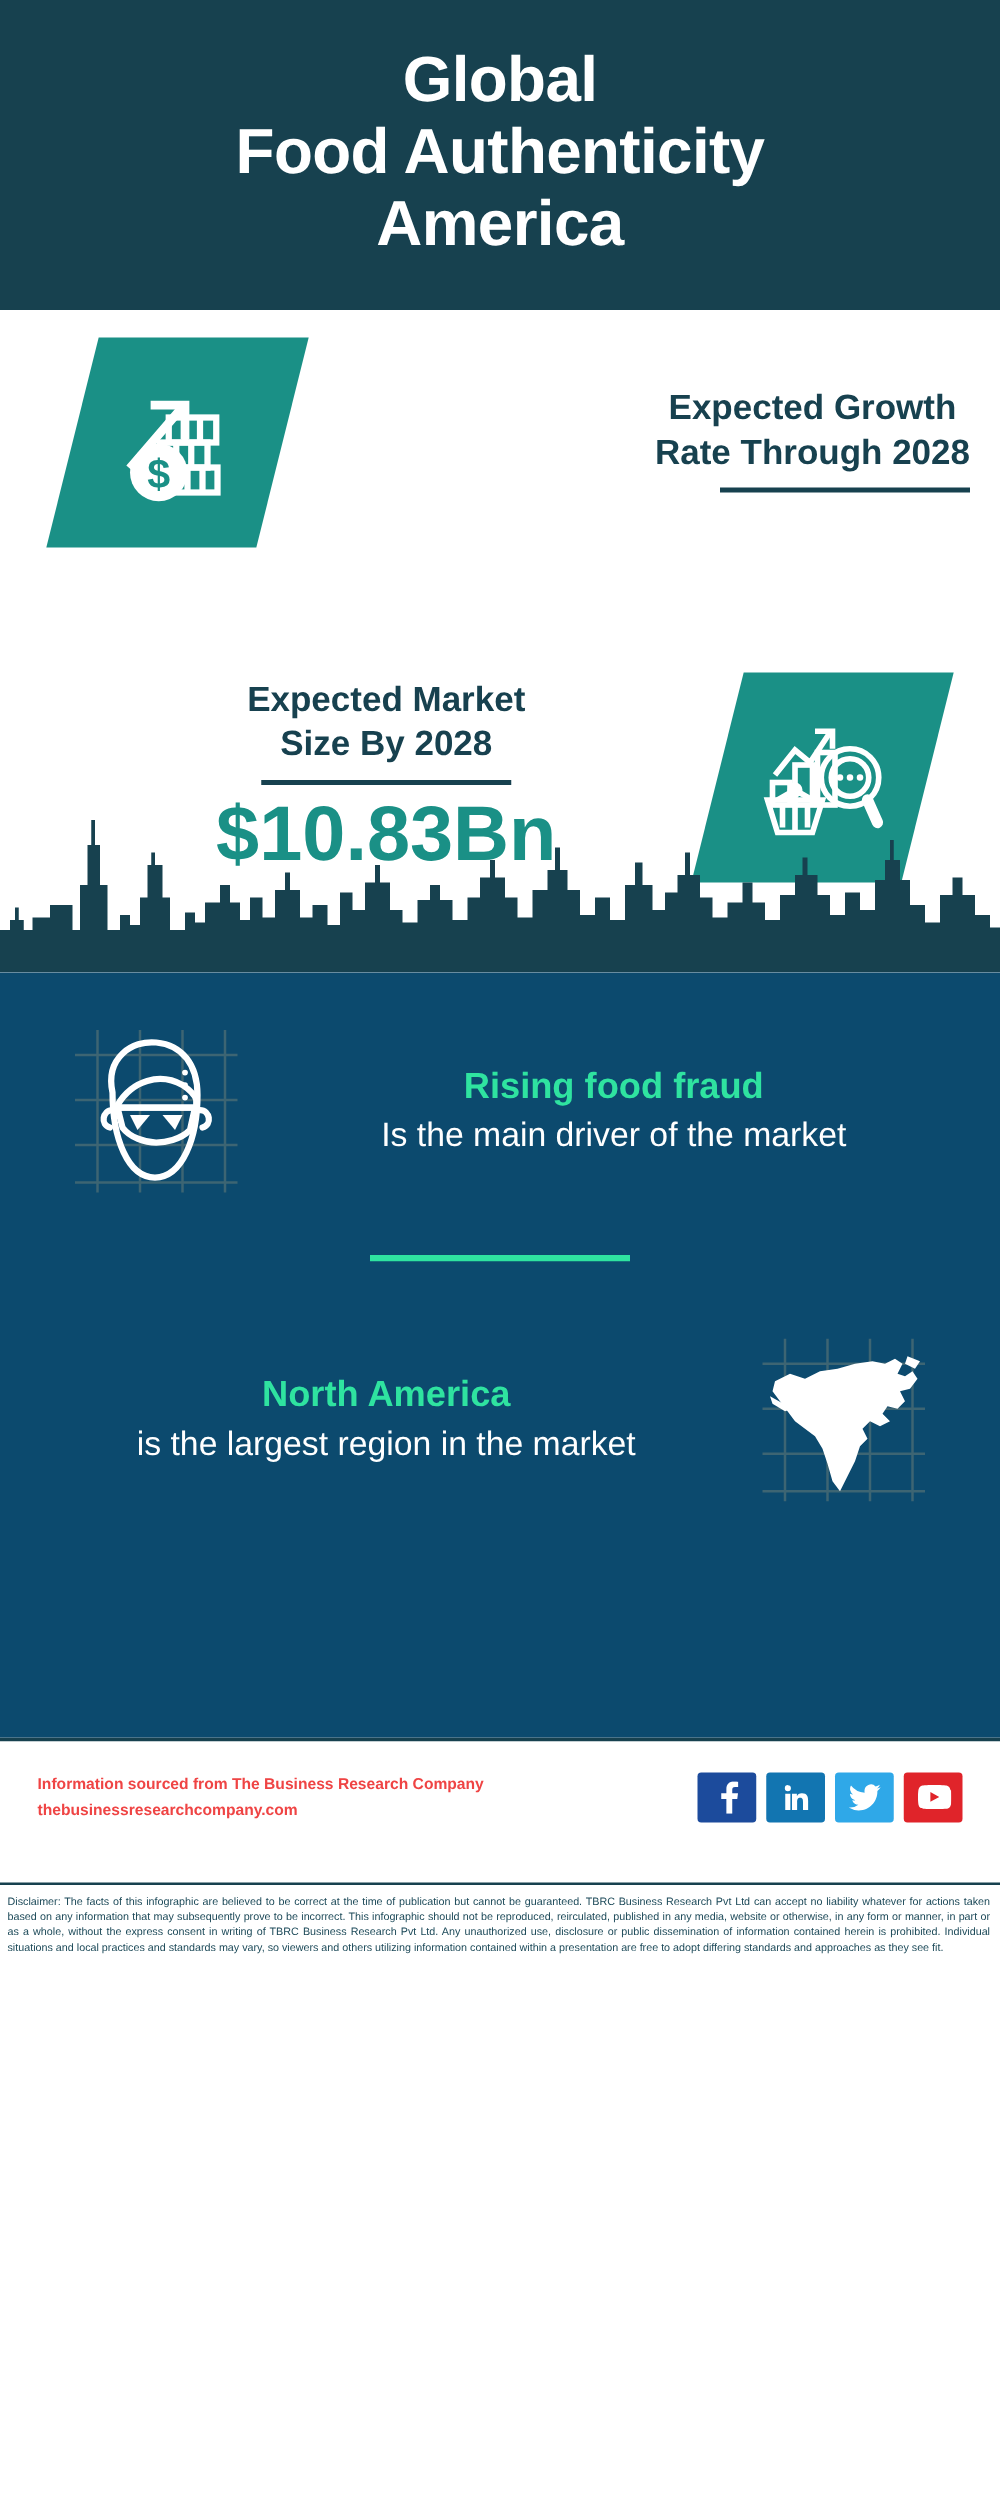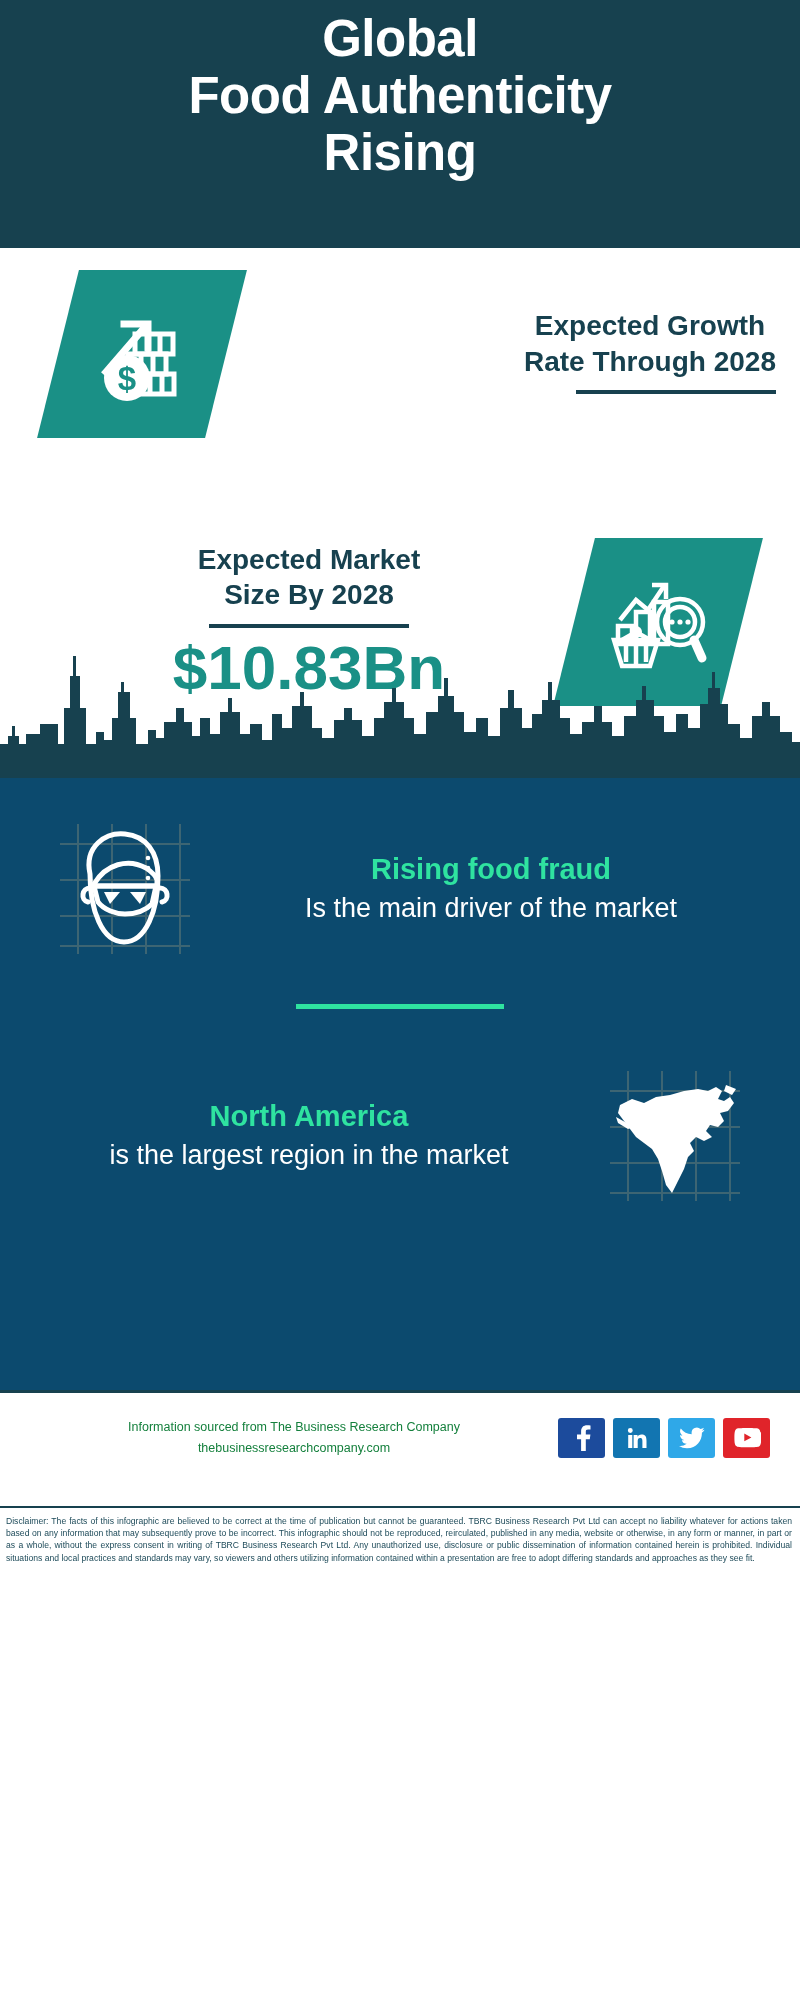--- a/index.html
+++ b/index.html
@@ -12,21 +12,21 @@
     position:relative;
   }
 
   
   .header {
     background:#17414f;
     height:248px;
     display:flex;
     flex-direction:column;
     align-items:center;
-    justify-content:flex-start;
+    justify-content:center;
     padding:10px 30px 16px;
   }
   .header h1 {
     color:#ffffff;
     font-size:51px;
     line-height:1.12;
     font-weight:bold;
     text-align:center;
     letter-spacing:-0.5px;
   }
@@ -116,25 +116,24 @@
   .footer {
     background:#ffffff;
     border-top:3px solid #17414f;
     height:92px;
     display:flex;
     align-items:center;
     padding:0 30px;
   }
   .src { flex:1; }
   .src div {
-    color:#15803d;
+    color:#ef4444;
     font-size:12.5px;
     line-height:1.65;
-    font-weight:normal;
-    text-align:center;
+    font-weight:bold;
   }
   .socials { display:flex; gap:8px; align-items:center; }
   .soc {
     width:47px; height:40px;
     border-radius:3px;
     display:flex; align-items:center; justify-content:center;
   }
   .soc svg { display:block; }
 
   
@@ -150,21 +149,21 @@
     margin-top:24px;
   }
 </style>
 </head>
 <body>
 
 <div class="header">
   <h1>
     <span class="ln">Global</span>
     <span class="ln">Food Authenticity</span>
-    <span class="ln">Rising</span>
+    <span class="ln">America</span>
   </h1>
 </div>
 
 <div class="white-zone">
 
   <div class="stat-row r1">
     <div class="para">
       <svg width="112" height="112" viewBox="0 0 112 112" fill="none">
 
         <path d="M20 74 L58 30" stroke="#fff" stroke-width="7" stroke-linecap="square"></path>

